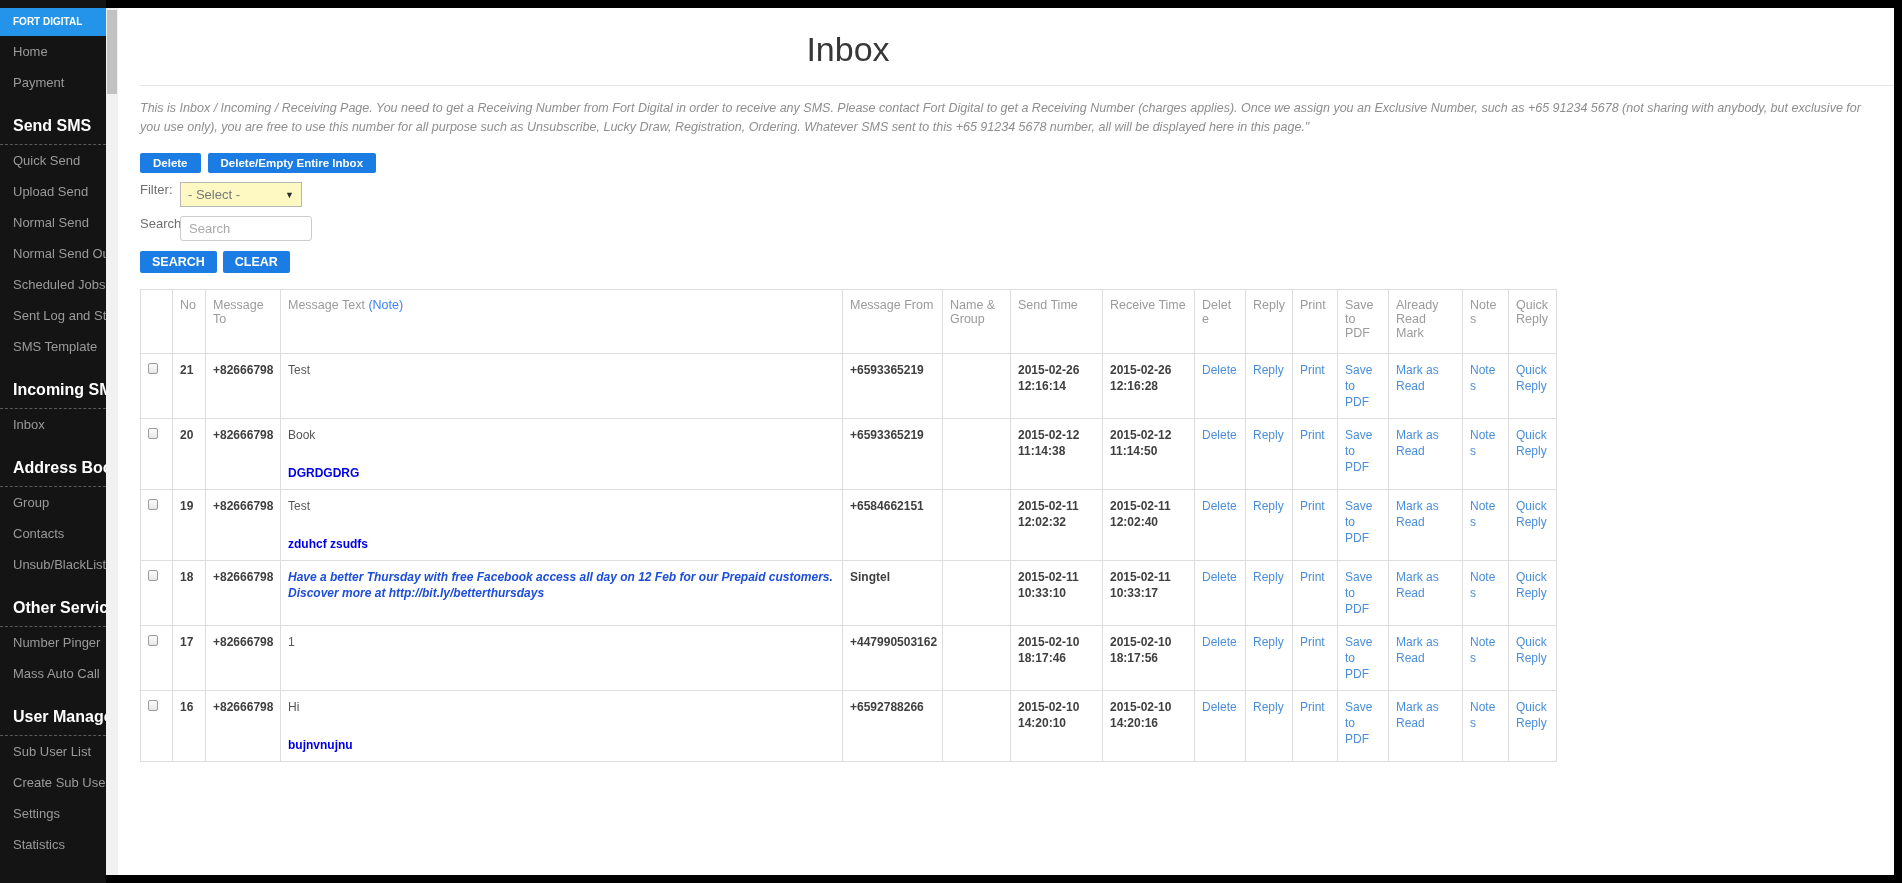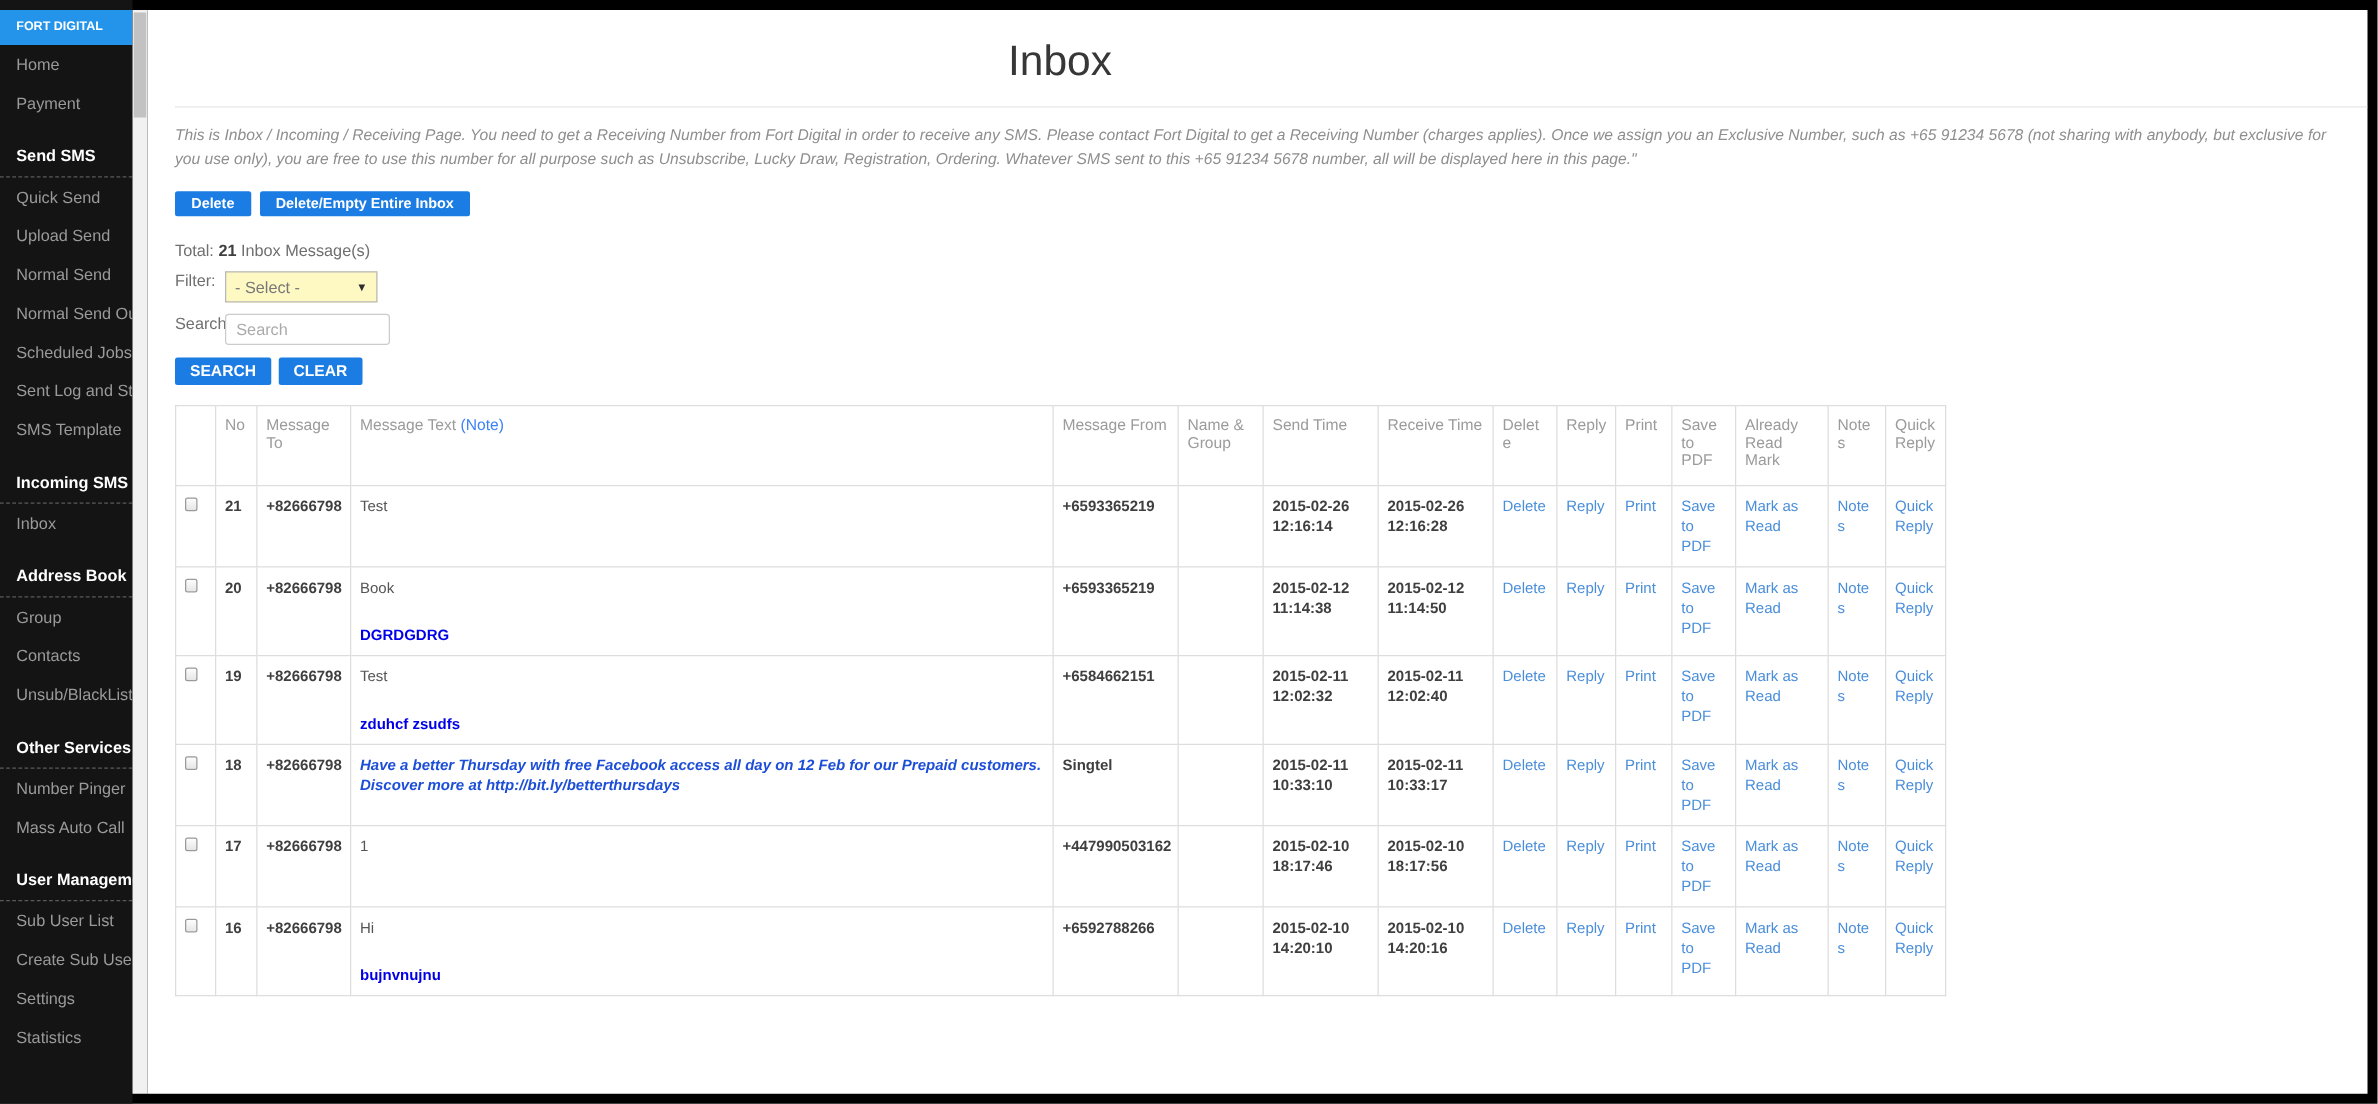--- a/index.html
+++ b/index.html
@@ -18,21 +18,21 @@
   .brand {
     background:#2494ea; color:#fff; font-size:10px; font-weight:bold;
     height:28px; line-height:28px; padding-left:13px; white-space:nowrap;
     cursor:pointer;
   }
   .nav-item {
     color:#9a9a9a; font-size:13px; padding:8px 4px 8px 13px;
     white-space:nowrap; overflow:hidden; cursor:pointer;
   }
   .nav-header {
-    color:#fff; font-size:13px; font-weight:bold; padding:9px 4px 9px 13px;
+    color:#fff; font-size:16px; font-weight:bold; padding:9px 4px 9px 13px;
     margin-top:10px; border-bottom:1px dashed #5a5a5a;
     white-space:nowrap; overflow:hidden;
   }
 
   
   .vscroll { width:12px; flex-shrink:0; background:#f1f1f1; margin:8px 0; position:relative; }
   .vthumb { position:absolute; top:2px; left:1px; width:10px; height:84px; background:#c2c2c2; }
 
   
   .main {
@@ -137,25 +137,20 @@
     <h1 class="page-title">Inbox</h1>
     <hr class="title-rule">
 
     <p class="desc">This is Inbox / Incoming / Receiving Page. You need to get a Receiving Number from Fort Digital in order to receive any SMS. Please contact Fort Digital to get a Receiving Number (charges applies). Once we assign you an Exclusive Number, such as +65 91234 5678 (not sharing with anybody, but exclusive for you use only), you are free to use this number for all purpose such as Unsubscribe, Lucky Draw, Registration, Ordering. Whatever SMS sent to this +65 91234 5678 number, all will be displayed here in this page."</p>
 
     <div class="toolbar">
       <button class="btn">Delete</button>
       <button class="btn">Delete/Empty Entire Inbox</button>
     </div>
 
-    <div class="total">
-      <span>Total:</span>
-      <b>21</b>
-      <span>Inbox Message(s)</span>
-    </div>
 
     <div class="form-row">
       <label>Filter:</label>
       <div class="select">
         <span>- Select -</span>
         <span class="caret">▼</span>
       </div>
     </div>
 
     <div class="form-row">

